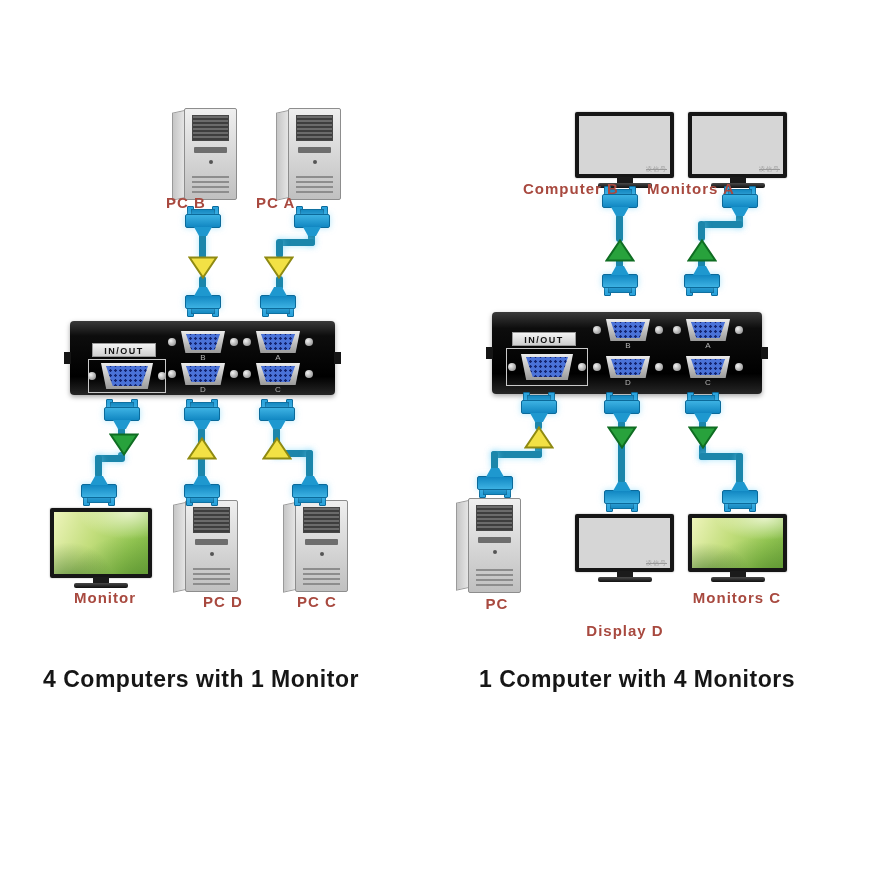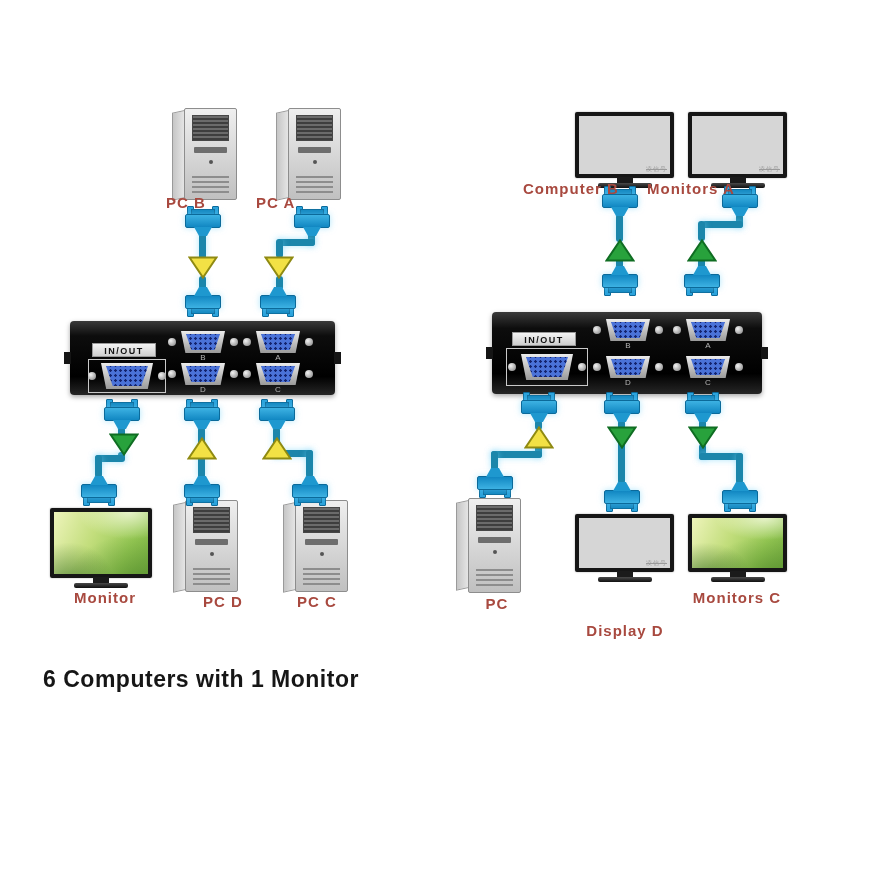--- a/index.html
+++ b/index.html
@@ -294,21 +294,21 @@
       <i class="tside"></i>
         <i class="tfront">
           <i class="tgrille"></i>
           <i class="tslot"></i>
           <i class="tdot"></i>
           <i class="tvents"></i>
         </i>
     </div>
     <div class="dev-label centered" style="left:317px;top:593px;">PC C</div>
 
-    <div class="title" style="left:201px;top:666px;">6 Computers with 1 Monitor</div>
+    <div class="title" style="left:201px;top:666px;">4 Computers with 1 Monitor</div>
   </div>
 
   <div class="layer">
 
     <div class="monitor" style="left:575px;top:112px;width:99px;height:66px;">
       <s class="wm">凌信号</s>
         <i class="neck"></i>
         <i class="base"></i>
     </div>
     <div class="monitor" style="left:688px;top:112px;width:99px;height:66px;">
@@ -490,15 +490,16 @@
         <i class="cap"></i>
         <i class="pbody"></i>
         <i class="shoulder"></i>
       </div>
     <div class="monitor green" style="left:688px;top:514px;width:99px;height:58px;">
         <i class="neck"></i>
         <i class="base"></i>
       </div>
     <div class="dev-label centered" style="left:737px;top:589px;">Monitors C</div>
 
+    <div class="title" style="left:637px;top:666px;">1 Computer with 4 Monitors</div>
   </div>
 
 </div>
 
 </body></html>

